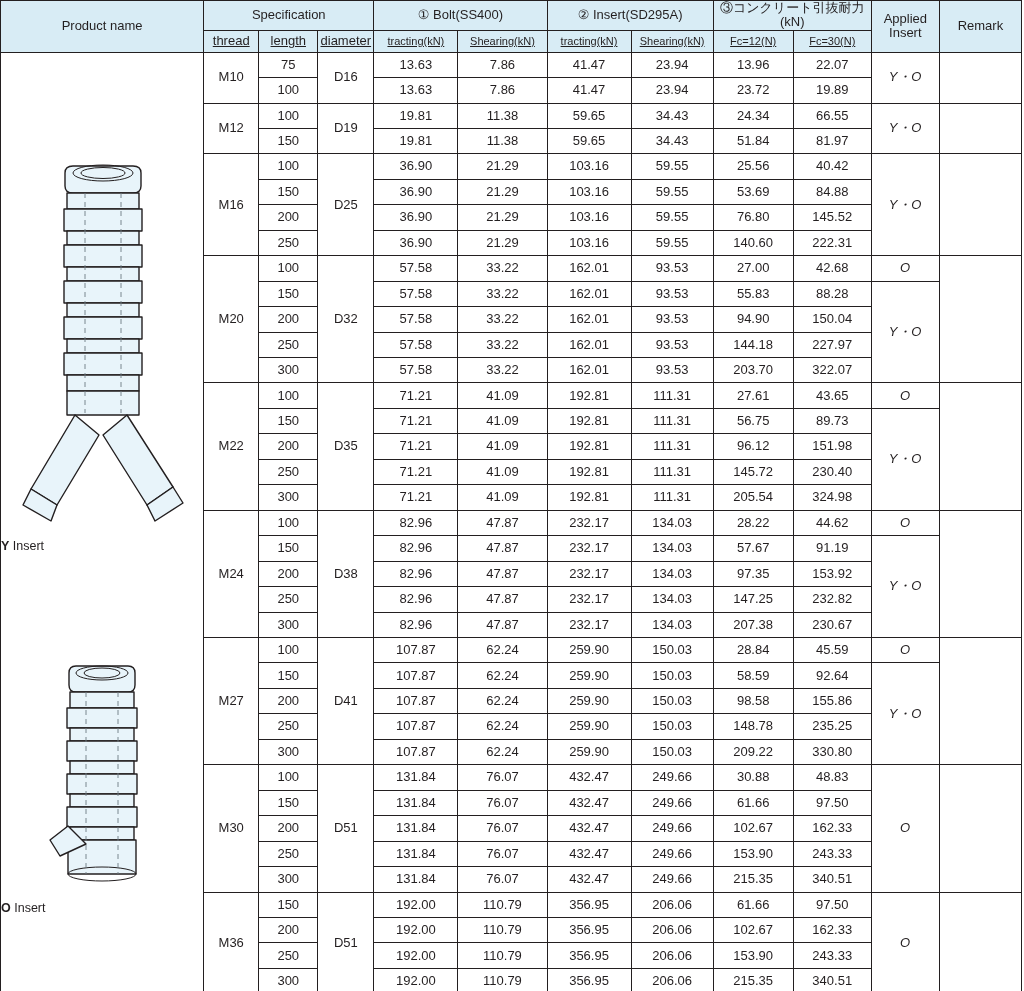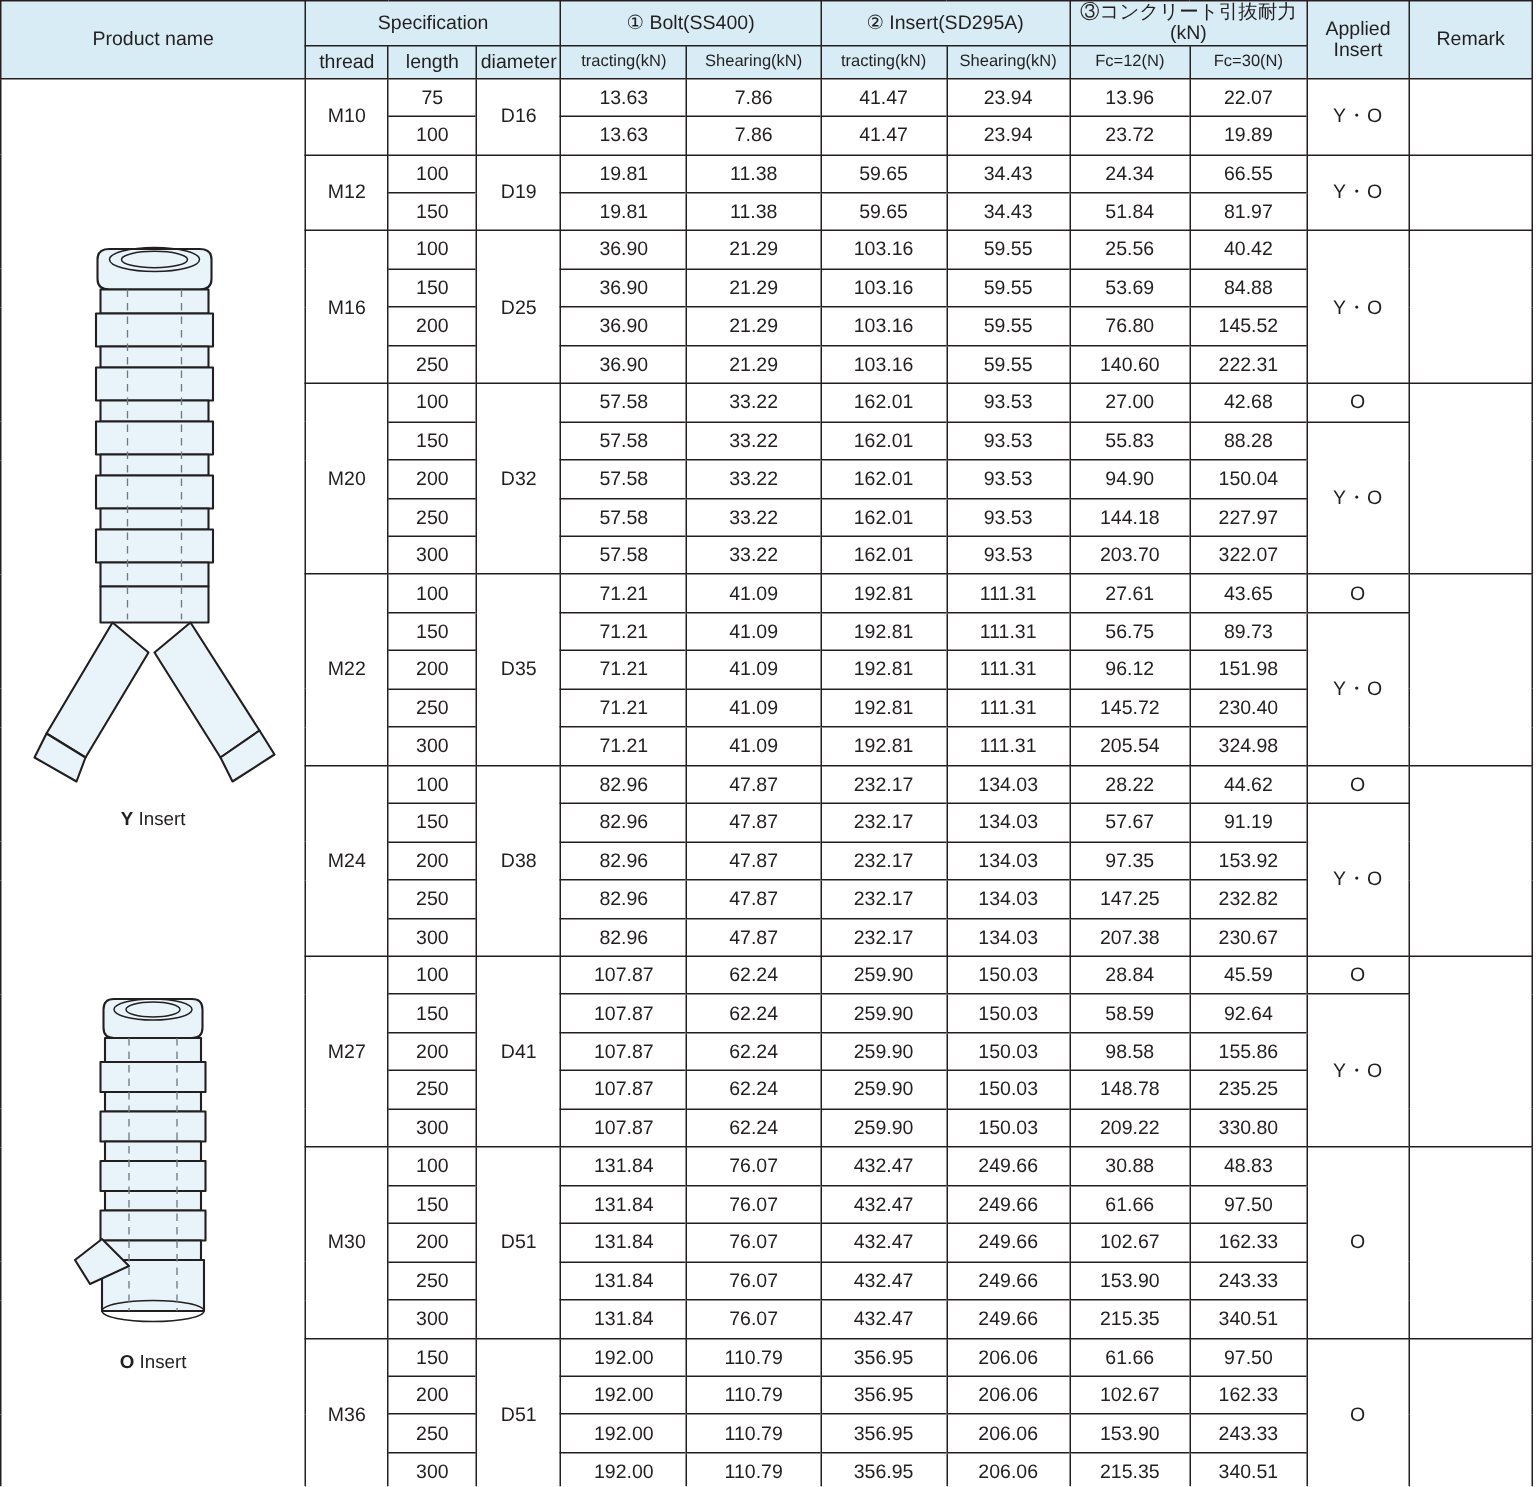--- a/index.html
+++ b/index.html
@@ -29,45 +29,45 @@
     text-align: center;
     vertical-align: middle;
     padding: 0;
     line-height: 1.1;
     box-sizing: border-box;
   }
   thead td, thead th {
     background: #d8ecf5;
   }
   .hdr-top td { height: 26px; font-size: 13.5px; }
-  .hdr-sub td { height: 22px; font-size: 11.5px; }
+  .hdr-sub td { height: 22px; font-size: 11.5px; text-decoration: underline; }
   .hdr-sub td.small { font-size: 11px; }
   .num { font-size: 13px; }
   .dotted-b { border-bottom: 1px dotted #7a8b95 !important; }
   .solid-b { border-bottom: 1px solid #231f20 !important; }
   .prodcell {
     vertical-align: top;
     padding: 0;
   }
   .prodwrap {
     position: relative;
     height: 100%;
     width: 100%;
   }
   .img-block {
     text-align: center;
   }
   .cap {
     font-size: 12.5px;
     color: #231f20;
-    text-align: center;
+    text-align: left;
     padding-top: 2px;
   }
   .cap b { font-weight: bold; }
-  .applied { font-size: 14px; letter-spacing: 0.5px; }
+  .applied { font-size: 14px; letter-spacing: 0.5px; font-style: italic; }
   .thread { font-size: 14px; }
   .dia { font-size: 13.5px; }
   .toprow-label { font-size: 13.5px; }
   svg { display: block; margin: 0 auto; }
 </style>
 </head>
 <body>
 
 <div id="page">
   <table class="spec">

